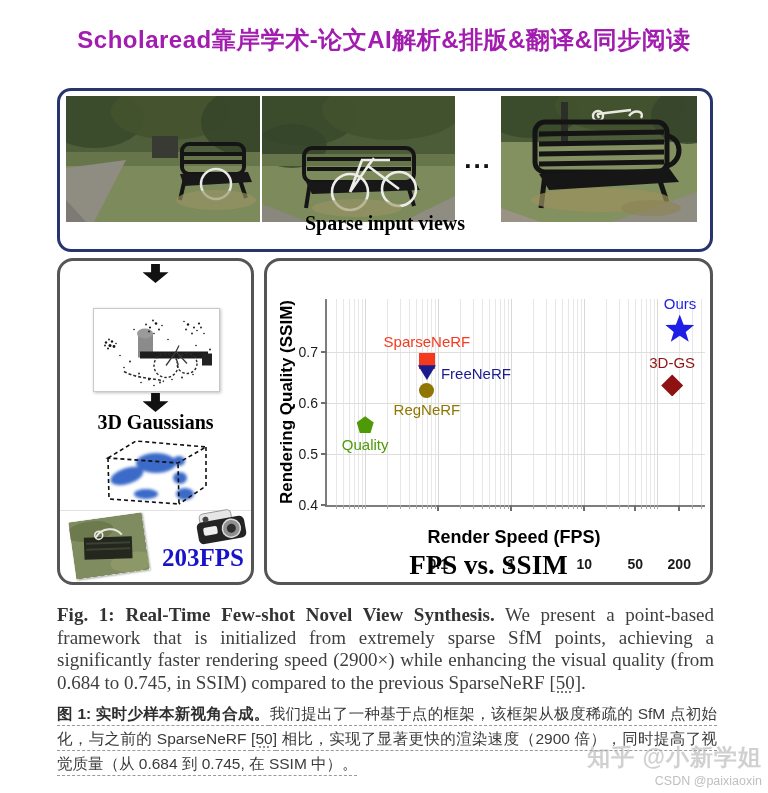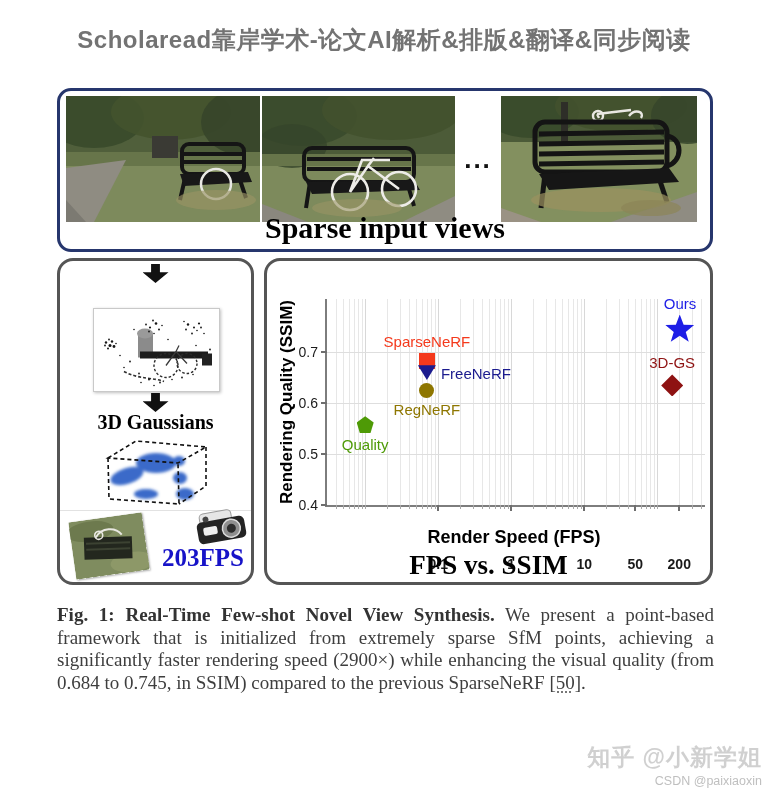--- a/index.html
+++ b/index.html
@@ -1,35 +1,35 @@
 <!DOCTYPE html>
 <html><head>
 <meta charset="utf-8">
 <style>
   html,body{margin:0;padding:0;background:#fff;}
   .page{position:relative;width:768px;height:793px;background:#ffffff;overflow:hidden;
         font-family:"Liberation Sans",sans-serif;}
 
   
   .app-title{position:absolute;left:0;top:24px;width:768px;text-align:center;
-             font-size:24px;font-weight:bold;color:#737373;letter-spacing:0.5px;}
+             font-size:24px;font-weight:bold;color:#a21caf;letter-spacing:0.5px;}
 
   
   .top-panel{position:absolute;left:57px;top:88px;width:656px;height:164px;
              border:3px solid #26366d;border-radius:14px;background:#fff;box-sizing:border-box;}
   .photos-row{position:absolute;left:6px;top:5px;right:6px;height:126px;display:flex;align-items:stretch;}
   .photo{height:126px;overflow:hidden;background:#6b7a4e;}
   .photo svg{display:block;width:100%;height:100%;}
   .photo1{width:194px;}
   .photo2{width:193px;margin-left:2px;}
   .dots{width:46px;display:flex;align-items:center;justify-content:center;
         font-size:26px;font-weight:bold;color:#111;letter-spacing:2px;}
   .photo3{width:196px;}
-  .panel-label{position:absolute;left:0;bottom:4px;width:100%;text-align:center;
-               font-family:"Liberation Serif",serif;font-weight:bold;font-size:30px;color:#000;}
+  .panel-label{position:absolute;left:0;bottom:14px;width:100%;text-align:center;
+               font-family:"Liberation Serif",serif;font-weight:bold;font-size:20px;color:#000;}
 
   
   .left-panel{position:absolute;left:57px;top:258px;width:197px;height:327px;
               border:3px solid #555;border-radius:16px;background:#fff;box-sizing:border-box;}
   .down-arrow{position:absolute;left:50%;transform:translateX(-50%);width:26px;height:19px;background:#111;
               clip-path:polygon(33% 0,67% 0,67% 44%,100% 44%,50% 100%,0 44%,33% 44%);}
   .arrow1{top:3px;}
   .arrow2{top:132px;}
   .step-label{position:absolute;left:0;width:100%;text-align:center;
               font-family:"Liberation Serif",serif;font-weight:bold;font-size:20px;color:#000;}
@@ -428,19 +428,20 @@
         <div class="pointlabel" style="color: rgb(142, 118, 0); left: 99.9007px; top: 102.056px; transform: translateX(-50%);">RegNeRF</div>
         <div class="marker pentagon" style="left: 29.6848px; top: 117.135px; width: 17px; height: 17px; background: rgb(78, 154, 6);"></div>
         <div class="pointlabel" style="color: rgb(78, 154, 6); left: 38.1848px; top: 137.135px; transform: translateX(-50%);">Quality</div>
       </div>
     <div class="xlabel">Render Speed (FPS)</div>
     <div class="chart-title">FPS vs. SSIM</div>
   </div>
 
   <p class="caption-en"><b>Fig. 1: Real-Time Few-shot Novel View Synthesis.</b><span> We present a point-based framework that is initialized from extremely sparse SfM points, achieving a significantly faster rendering speed (2900×) while enhancing the visual quality (from 0.684 to 0.745, in SSIM) compared to the previous SparseNeRF </span><span class="cite">[50]</span><span>.</span></p>
 
+  <p class="caption-zh"><b>图 1: 实时少样本新视角合成。</b><span>我们提出了一种基于点的框架，该框架从极度稀疏的 SfM 点初始化，与之前的 SparseNeRF </span><span class="cite">[50]</span><span> 相比，实现了显著更快的渲染速度（2900 倍），同时提高了视觉质量（从 0.684 到 0.745, 在 SSIM 中）。</span></p>
 
   <div class="watermark">
     <div class="wm-zhihu">知乎 @小新学姐</div>
     <div class="wm-csdn">CSDN @paixiaoxin</div>
   </div>
 
 </div>
 
 </body></html>

